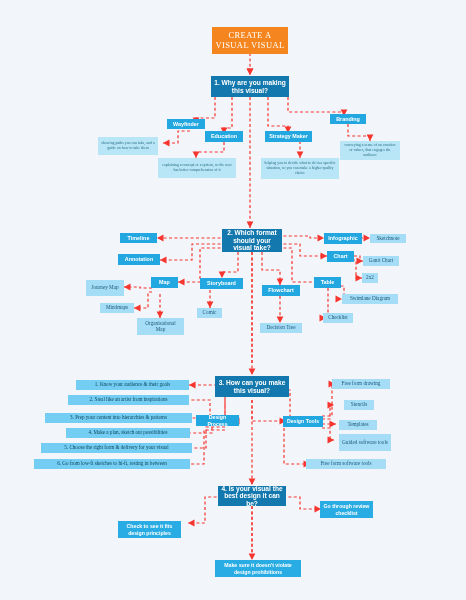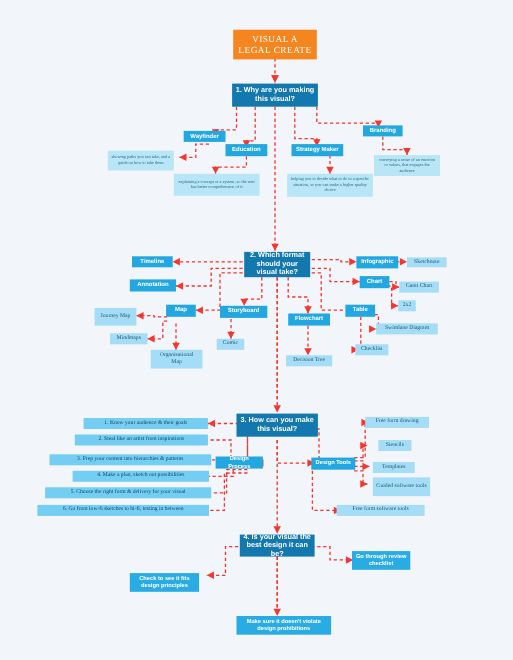--- a/index.html
+++ b/index.html
@@ -202,22 +202,22 @@
       <polygon points="334,405 327.5,401.6 327.5,408.4"></polygon>
       <polygon points="336,424 329.5,420.6 329.5,427.4"></polygon>
       <polygon points="334,440 327.5,436.6 327.5,443.4"></polygon>
       <polygon points="310,464 303.5,460.6 303.5,467.4"></polygon>
       <polygon points="321,509 314.5,505.6 314.5,512.4"></polygon>
       <polygon points="188,523 194.5,519.6 194.5,526.4"></polygon>
     </g>
   </svg>
 
   <div class="node n-root" style="left:212px; top:27px; width:76px; height:27px; flex-direction:column;">
-    <span>VISUAL A</span>
-    <span>LEGAL CREATE</span>
+    <span>CREATE A</span>
+    <span>VISUAL VISUAL</span>
   </div>
 
   <div class="node n-q" style="left:211px; top:76px; width:78px; height:21px;">
     <span>1. Why are you making this visual?</span>
   </div>
 
   <div class="node n-mid" style="left:167px; top:119px; width:38px; height:10px;">
     <span>Wayfinder</span>
   </div>
   <div class="node n-note" style="left:98px; top:137px; width:60px; height:18px;">

